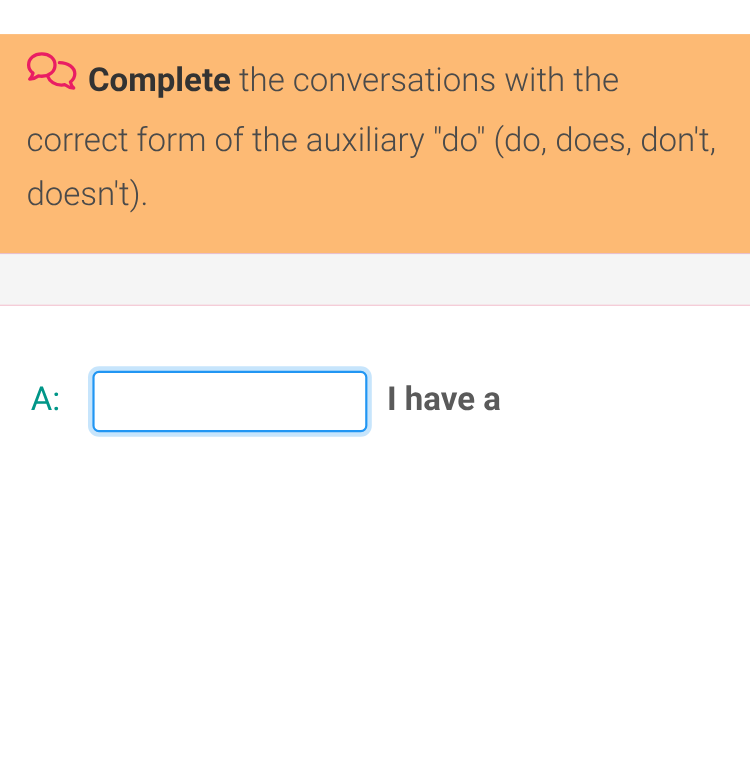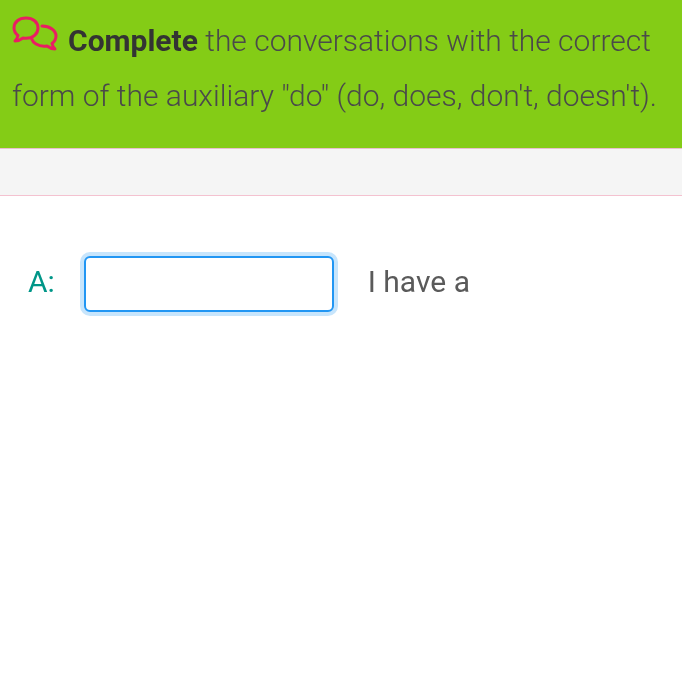--- a/index.html
+++ b/index.html
@@ -6,26 +6,27 @@
       margin: 0;
       padding: 0;
       box-sizing: border-box;
     }
     body {
       font-family: -apple-system, BlinkMacSystemFont, 'Segoe UI', Roboto, Helvetica, Arial, sans-serif;
       width: 682px;
       background: #ffffff;
     }
     .instruction-box {
-      background: #84cc16;
-      padding: 16px 20px 28px 12px;
+      background: #fdba74;
+      padding: 16px 20px 28px 24px;
       font-size: 30px;
       line-height: 1.65;
       color: #4a4a4a;
       font-weight: 300;
+      margin-top: 31px;
     }
     .instruction-box .bold {
       font-weight: 700;
       color: #333;
     }
     .chat-icon {
       display: inline-block;
       vertical-align: middle;
       margin-right: 8px;
       position: relative;
@@ -71,21 +72,22 @@
     .blank-1 {
       width: 250px;
       border: 2px solid #2196f3;
       box-shadow: 0 0 0 4px rgba(33, 150, 243, 0.25);
       outline: none;
     }
     .blank-2 {
       width: 220px;
     }
     .gap-after-input {
-      margin-left: 26px;
+      margin-left: 10px;
+      font-weight: bold;
     }
     .gap-before-input {
       margin-left: 24px;
     }
   </style>
 </head>
 <body>
 
 <div class="instruction-box">
   <span class="chat-icon">

